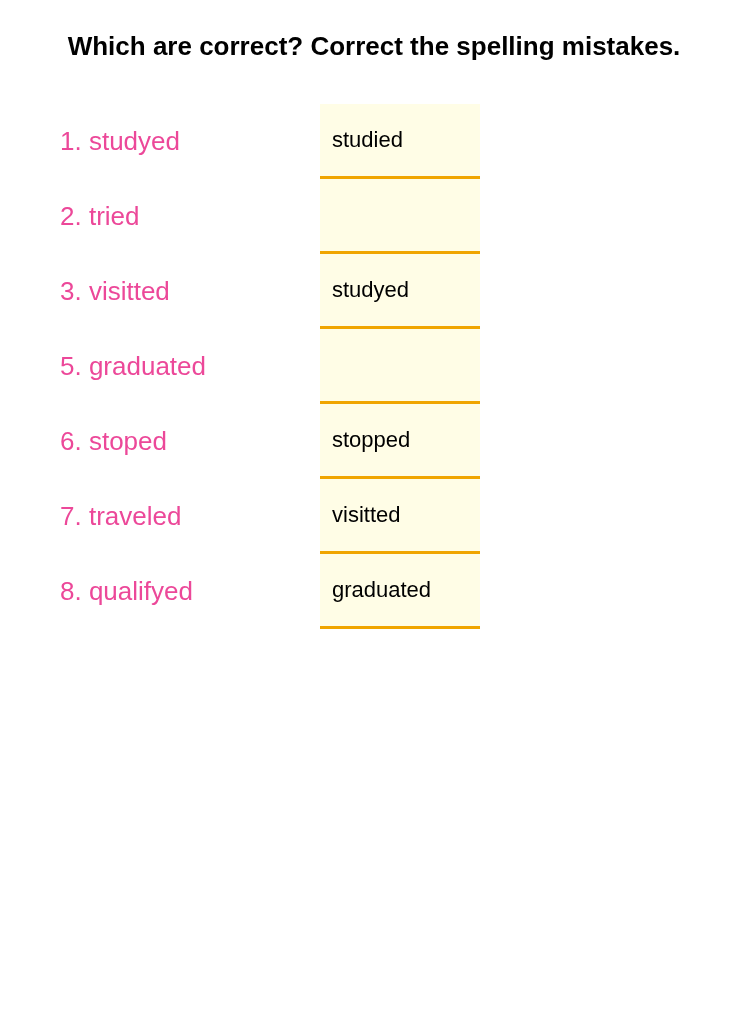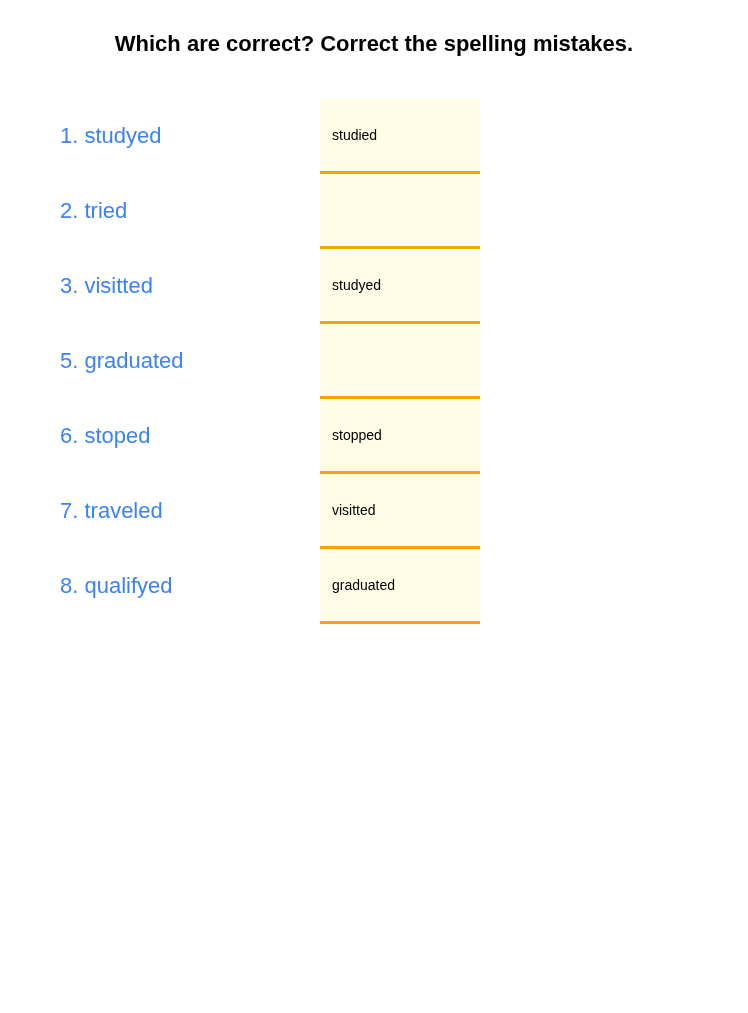--- a/index.html
+++ b/index.html
@@ -10,21 +10,21 @@
 
     body {
       width: 748px;
       min-height: 1013px;
       background: #ffffff;
       font-family: Arial, sans-serif;
       padding: 30px 40px;
     }
 
     .page-title {
-      font-size: 22px;
+      font-size: 26px;
       font-weight: 900;
       color: #000000;
       text-align: center;
       margin-bottom: 40px;
       line-height: 1.3;
     }
 
     .exercise-container {
       display: flex;
       flex-direction: column;
@@ -41,43 +41,43 @@
     }
 
     .word-side {
       width: 260px;
       display: flex;
       align-items: center;
       padding: 18px 0;
     }
 
     .word-label {
-      font-size: 22px;
-      color: #3b82f6;
+      font-size: 26px;
+      color: #ec4899;
       font-weight: 400;
     }
 
     .answer-side {
       width: 160px;
       display: flex;
       flex-direction: column;
       align-items: stretch;
     }
 
     .answer-box {
       background-color: #fffde6;
       border-bottom: 3px solid #f0a500;
       min-height: 75px;
       display: flex;
       align-items: center;
       padding: 10px 12px;
     }
 
     .answer-text {
-      font-size: 14px;
+      font-size: 22px;
       color: #000000;
       font-weight: 400;
     }
 
     .answer-box.empty {
       
     }
   </style>
 </head>
 <body>

